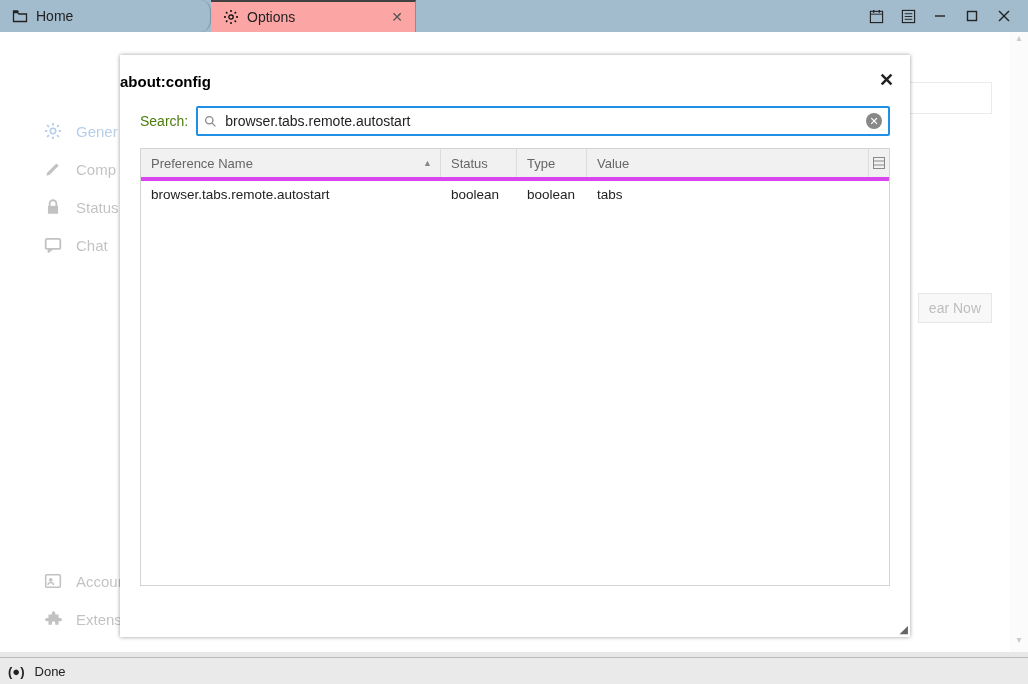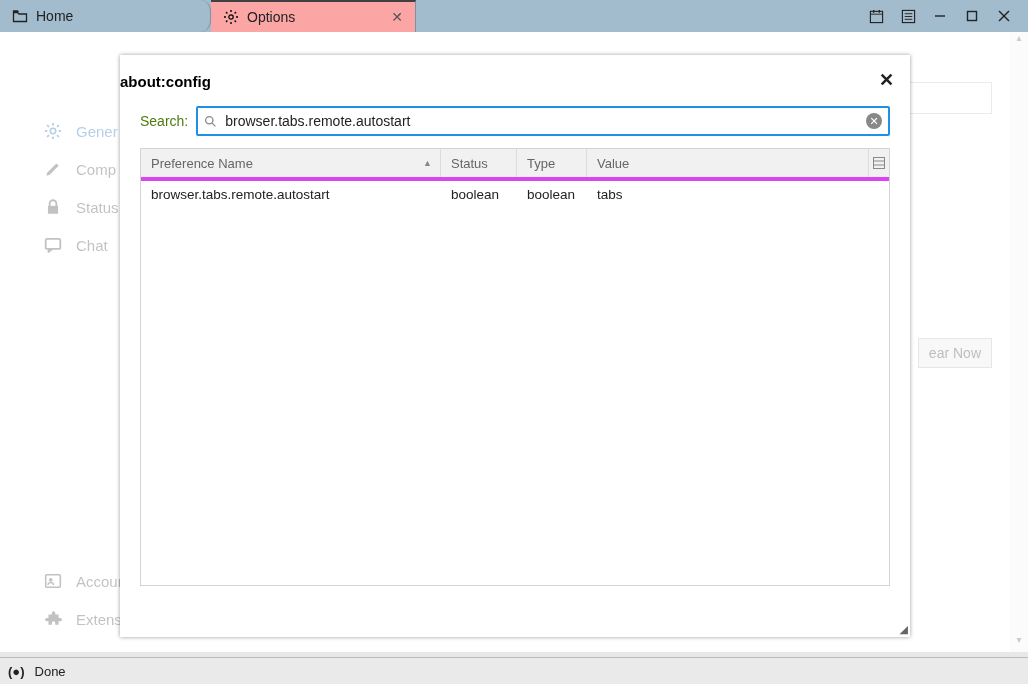--- a/index.html
+++ b/index.html
@@ -411,21 +411,21 @@
               <path fill="#333" d="M4 4h3V2.5a1.5 1.5 0 1 1 3 0V4h3v3h1.5a1.5 1.5 0 1 1 0 3H13v3h-3v-1.5a1.5 1.5 0 1 0-3 0V13H4v-3H2.5a1.5 1.5 0 1 1 0-3H4z"></path>
             </svg>
         </span>
         <span>Extensi</span>
       </div>
     </div>
   </div>
 
   <div class="content-right">
     <div class="partial-box"></div>
-    <div class="partial-btn" style="margin-top:104px;">
+    <div class="partial-btn" style="margin-top:59px;">
       <span>ear Now</span>
     </div>
 
   </div>
 
   <div class="vscroll">
     <div class="up">▴</div>
     <div class="down">▾</div>
   </div>
 

